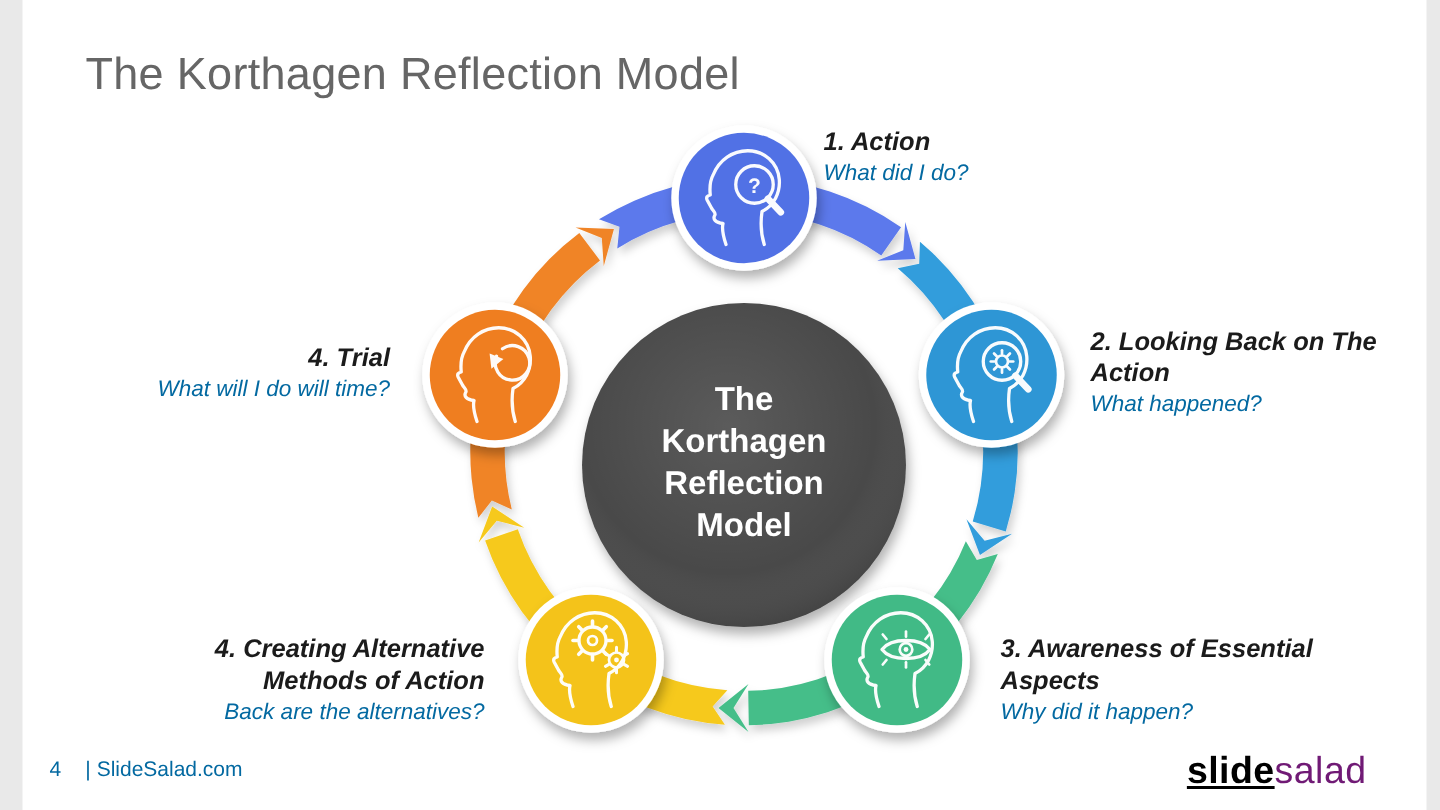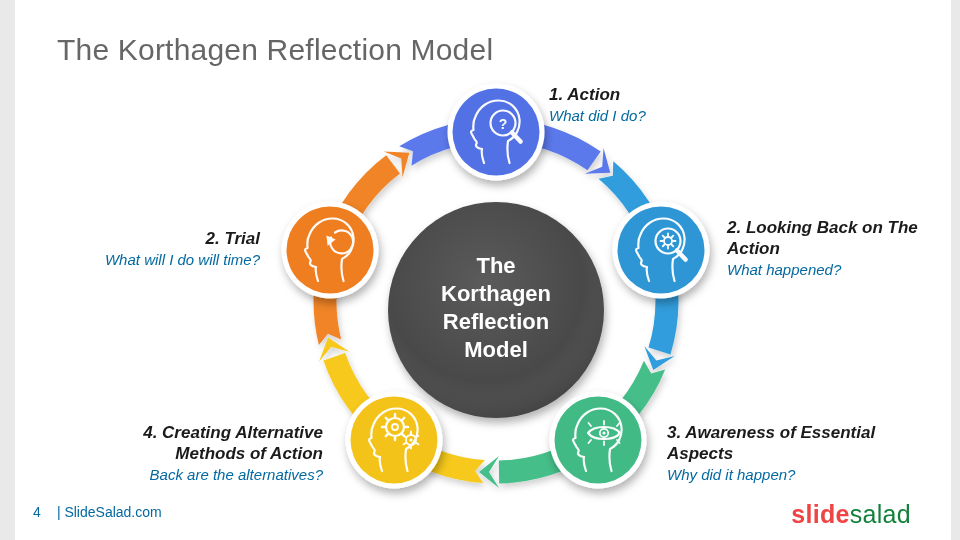--- a/index.html
+++ b/index.html
@@ -14,22 +14,22 @@
   .lbl .q{font-size:15px;font-style:italic;line-height:19px;margin-top:1px;color:#0369a1;}
   .lbl.r{text-align:right;}
   .lbl1{left:534px;top:84px;width:250px;}
   .lbl2{left:712px;top:217px;width:220px;}
   .lbl3{left:652px;top:422px;width:238px;}
   .lbl4{left:68px;top:422px;width:240px;}
   .lbl5{left:15px;top:228px;width:230px;}
   .footer{position:absolute;left:18px;top:504px;font-size:14px;color:#0369a1;}
   .footer .pg{display:inline-block;width:20px;}
   .watermark{position:absolute;right:40px;top:500px;font-size:25px;letter-spacing:.3px;}
-  .watermark .wb{font-weight:700;color:#ef4444;}
-  .watermark .wl{font-weight:400;color:#15803d;}
+  .watermark .wb{font-weight:700;color:#000000;text-decoration:underline;}
+  .watermark .wl{font-weight:400;color:#701a75;}
   svg .icon{stroke:#ffffff;stroke-width:2.2;fill:none;stroke-linecap:round;stroke-linejoin:round;opacity:.97;}
   svg text.qm{font-family:"Liberation Sans", sans-serif;}
 </style>
 </head>
 <body>
 
 <div class="slide">
 
   <div class="title">The Korthagen Reflection Model</div>
 
@@ -170,21 +170,21 @@
   </div>
   <div class="lbl lbl3">
     <div class="h">3. Awareness of Essential Aspects</div>
     <div class="q">Why did it happen?</div>
   </div>
   <div class="lbl lbl4 r">
     <div class="h">4. Creating Alternative Methods of Action</div>
     <div class="q">Back are the alternatives?</div>
   </div>
   <div class="lbl lbl5 r">
-    <div class="h">2. Trial</div>
+    <div class="h">4. Trial</div>
     <div class="q">What will I do will time?</div>
   </div>
 
   <div class="footer">
     <span class="pg">4</span>
     <span>| SlideSalad.com</span>
   </div>
 
   <div class="watermark">
     <span class="wb">slide</span><span class="wl">salad</span>

